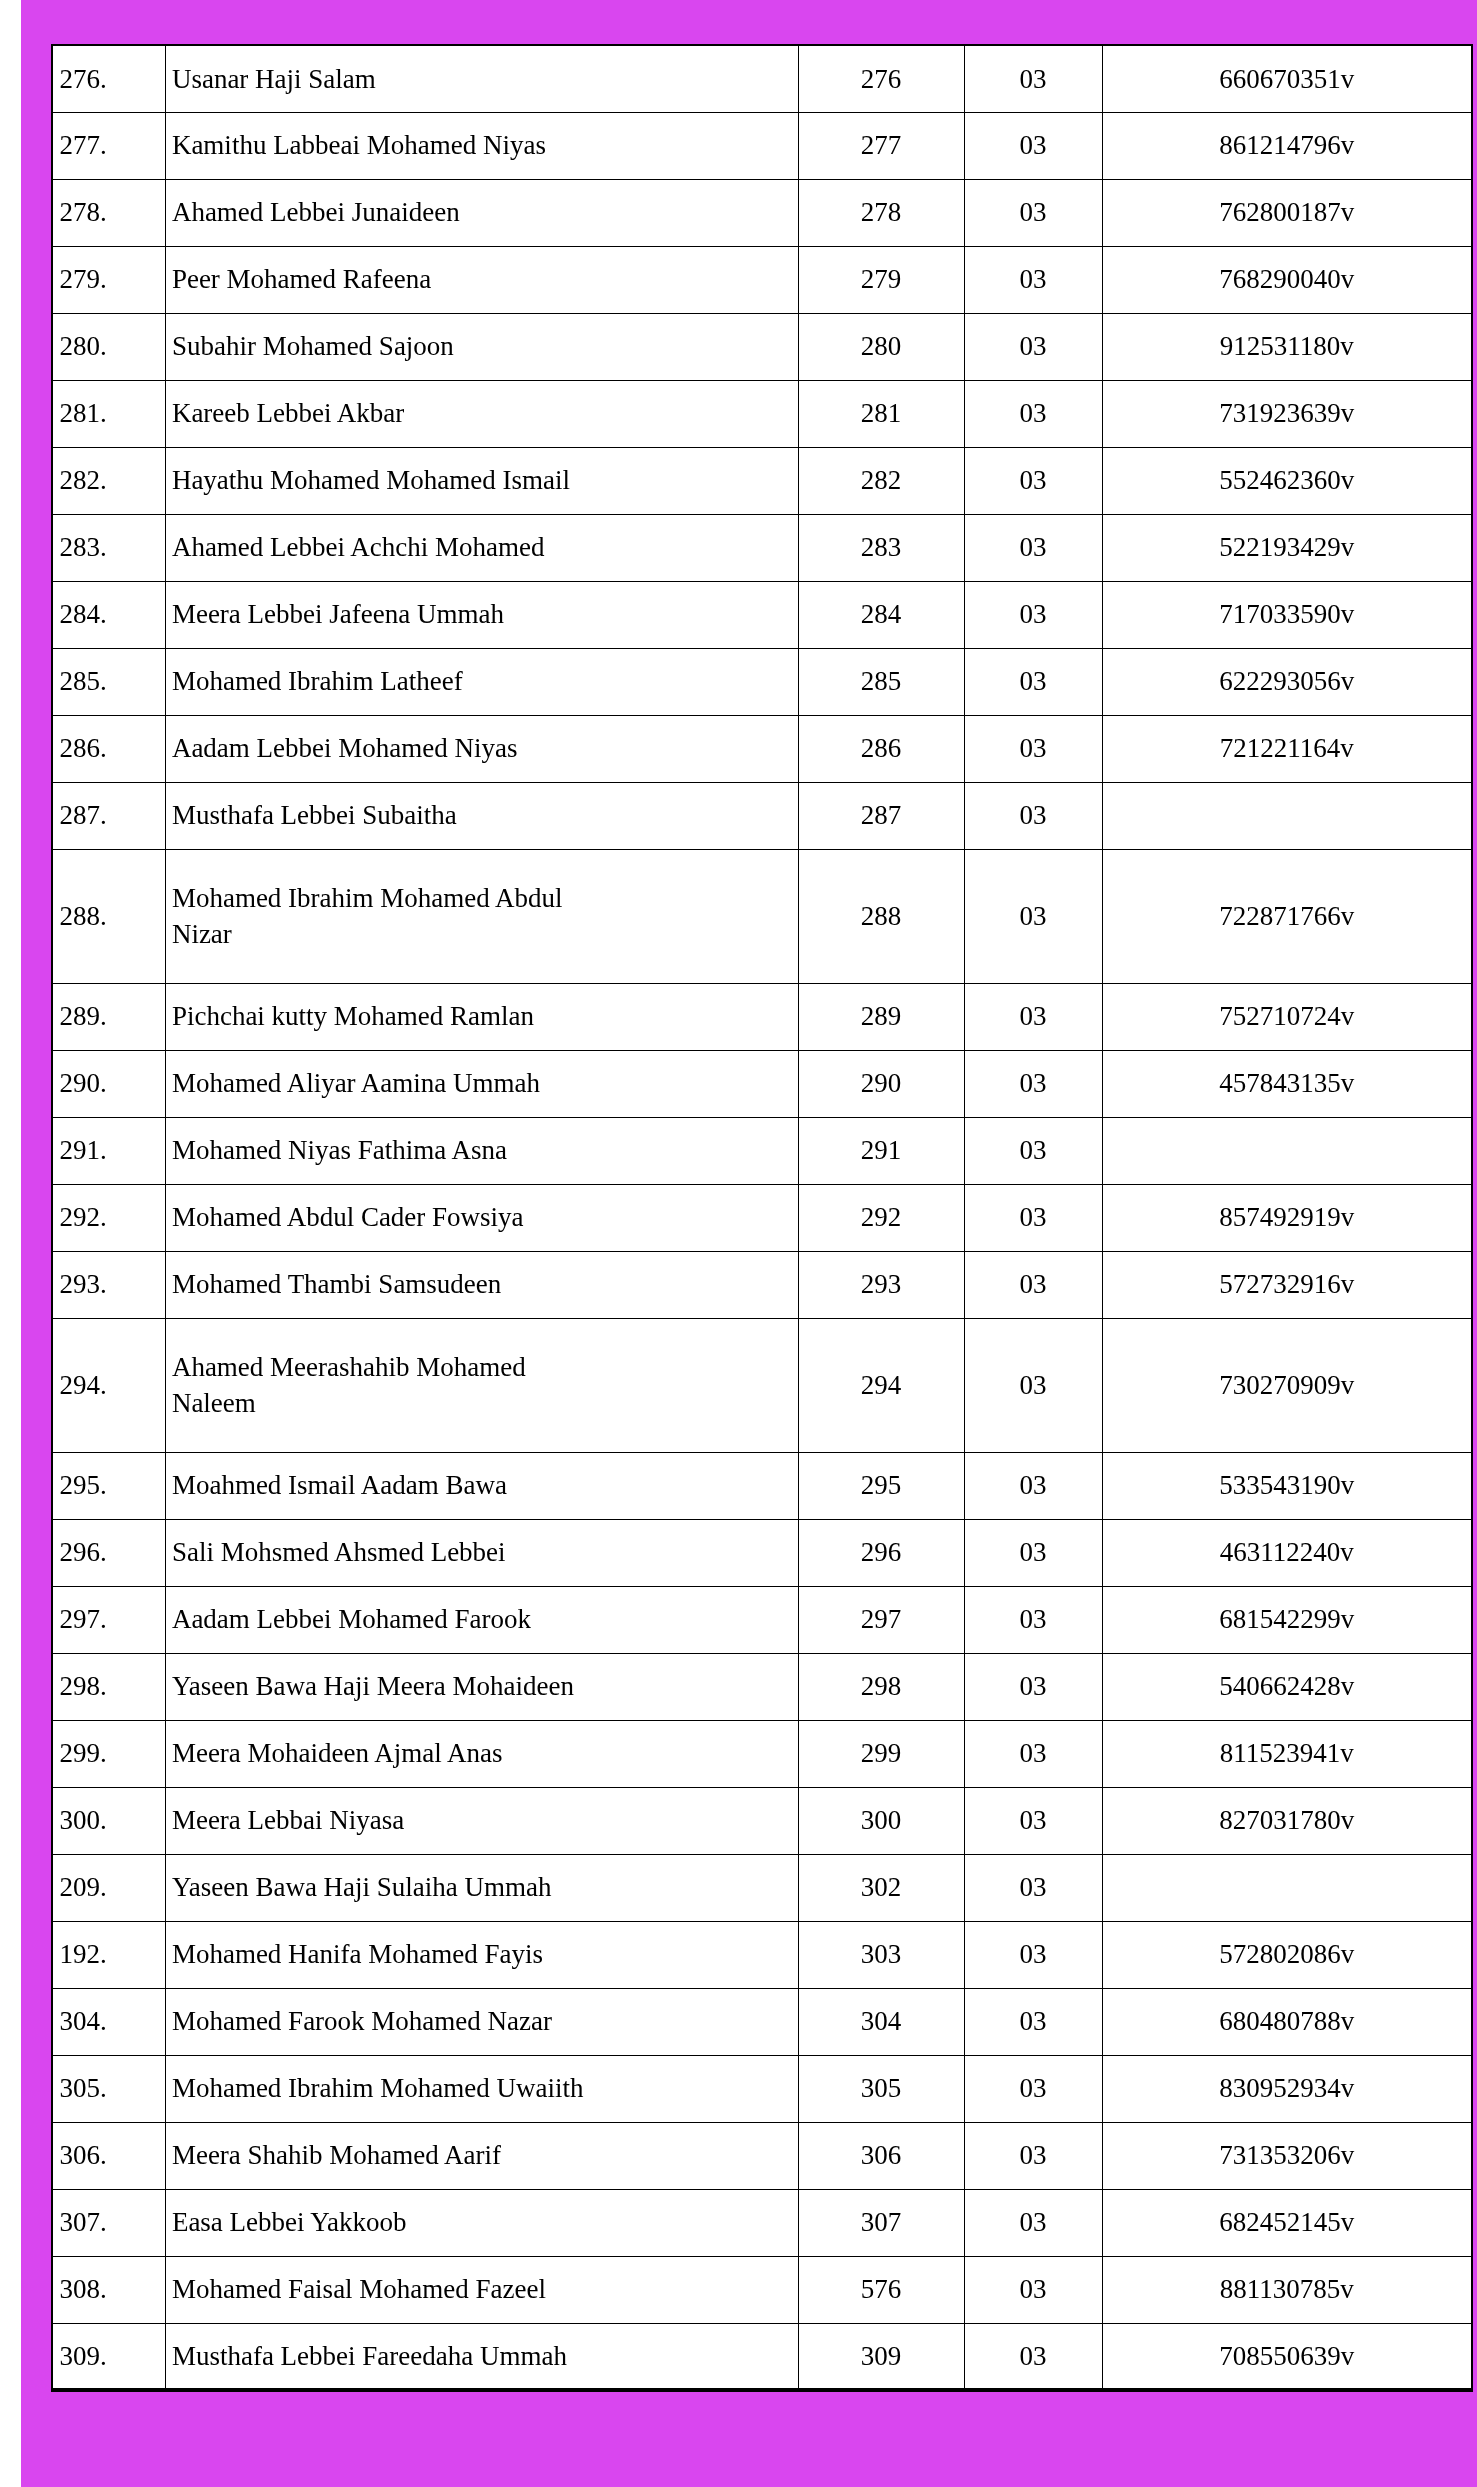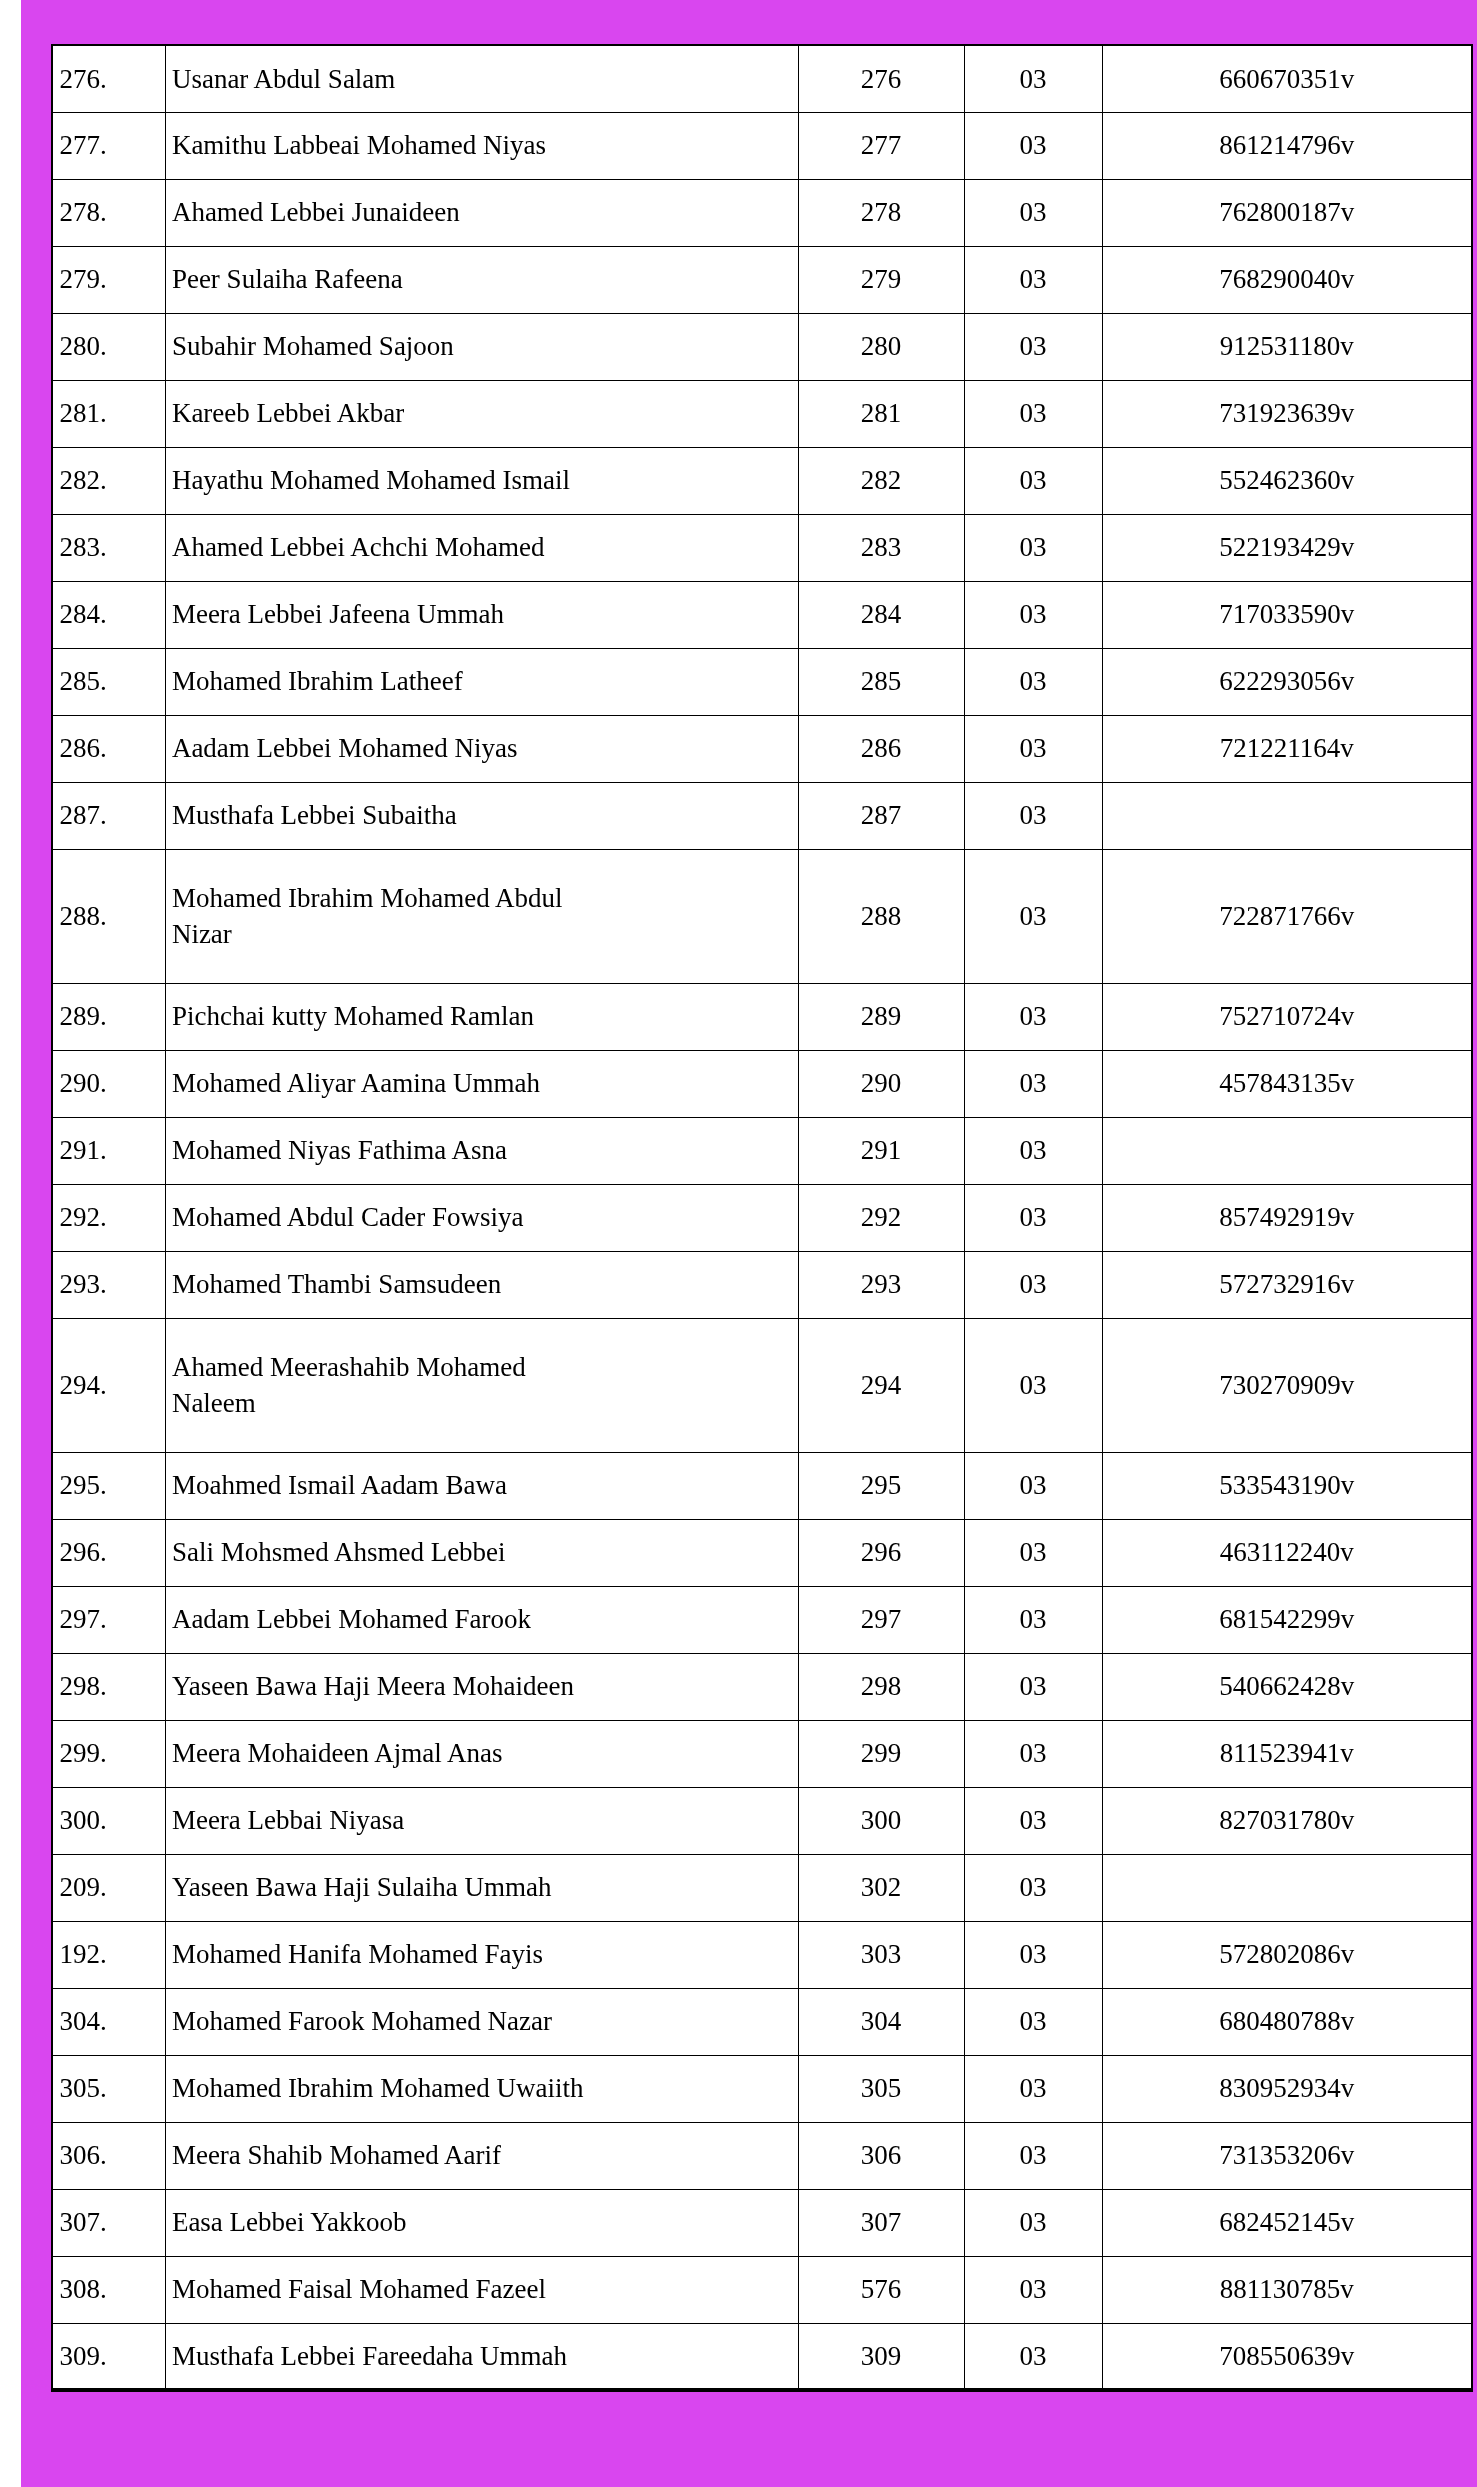--- a/index.html
+++ b/index.html
@@ -71,42 +71,42 @@
     <colgroup>
       <col style="width:113px">
       <col style="width:633px">
       <col style="width:166px">
       <col style="width:138px">
       <col style="width:370px">
     </colgroup>
     <tbody>
         <tr class="row">
     <td class="col-serial">276.</td>
-    <td class="col-name">Usanar Abdul Salam</td>
+    <td class="col-name">Usanar Haji Salam</td>
     <td class="col-num">276</td>
     <td class="col-code">03</td>
     <td class="col-nic">660670351v</td>
   </tr>
         <tr class="row">
     <td class="col-serial">277.</td>
     <td class="col-name">Kamithu Labbeai Mohamed Niyas</td>
     <td class="col-num">277</td>
     <td class="col-code">03</td>
     <td class="col-nic">861214796v</td>
   </tr>
         <tr class="row">
     <td class="col-serial">278.</td>
     <td class="col-name">Ahamed Lebbei Junaideen</td>
     <td class="col-num">278</td>
     <td class="col-code">03</td>
     <td class="col-nic">762800187v</td>
   </tr>
         <tr class="row">
     <td class="col-serial">279.</td>
-    <td class="col-name">Peer Sulaiha Rafeena</td>
+    <td class="col-name">Peer Mohamed Rafeena</td>
     <td class="col-num">279</td>
     <td class="col-code">03</td>
     <td class="col-nic">768290040v</td>
   </tr>
         <tr class="row">
     <td class="col-serial">280.</td>
     <td class="col-name">Subahir Mohamed Sajoon</td>
     <td class="col-num">280</td>
     <td class="col-code">03</td>
     <td class="col-nic">912531180v</td>

